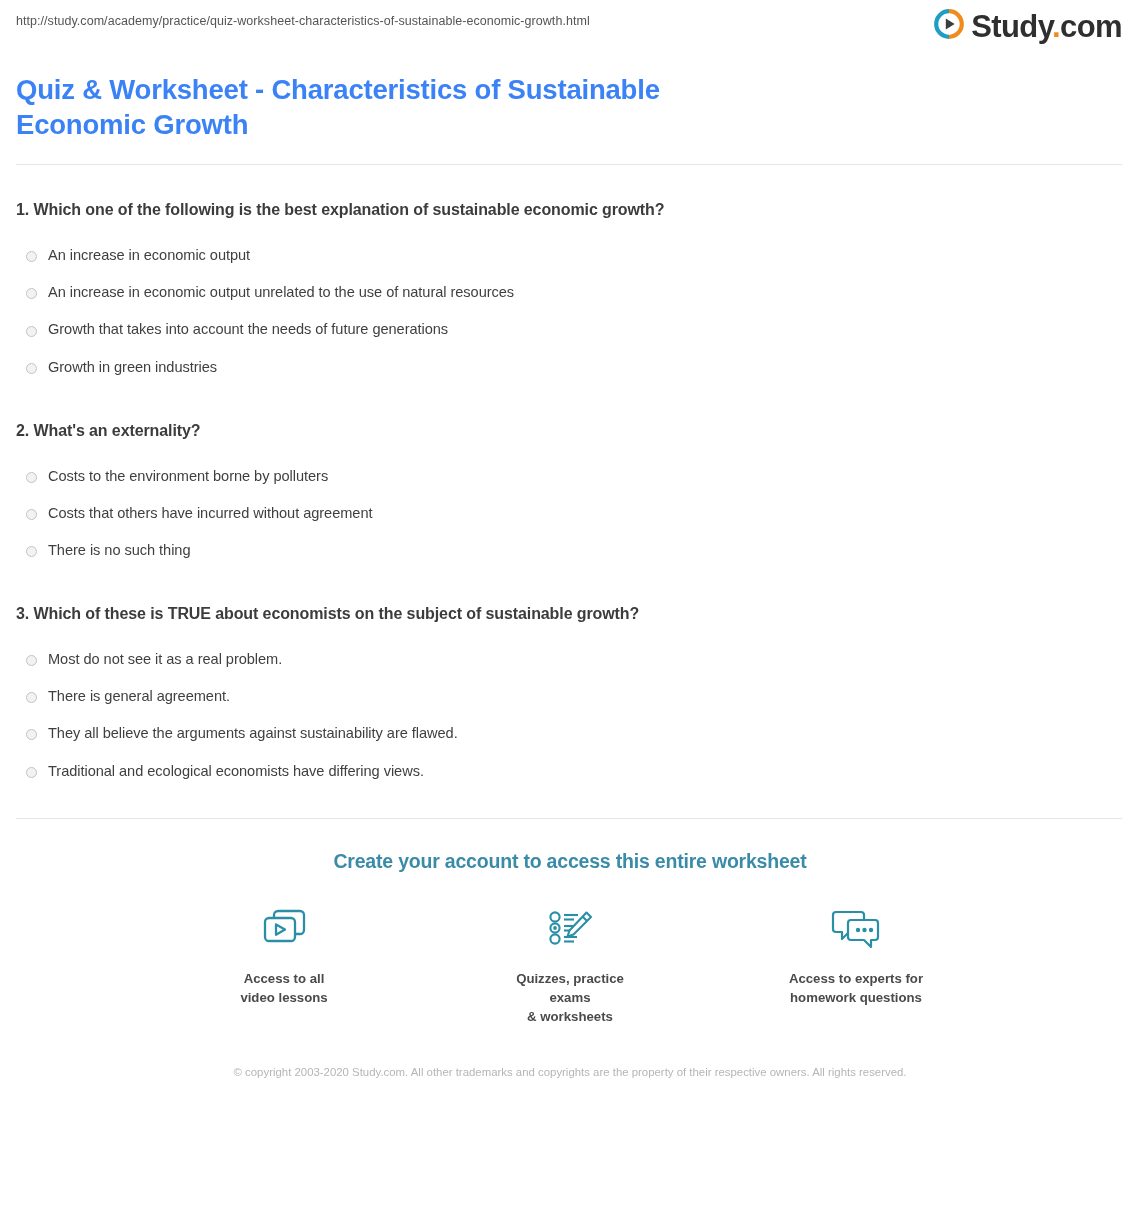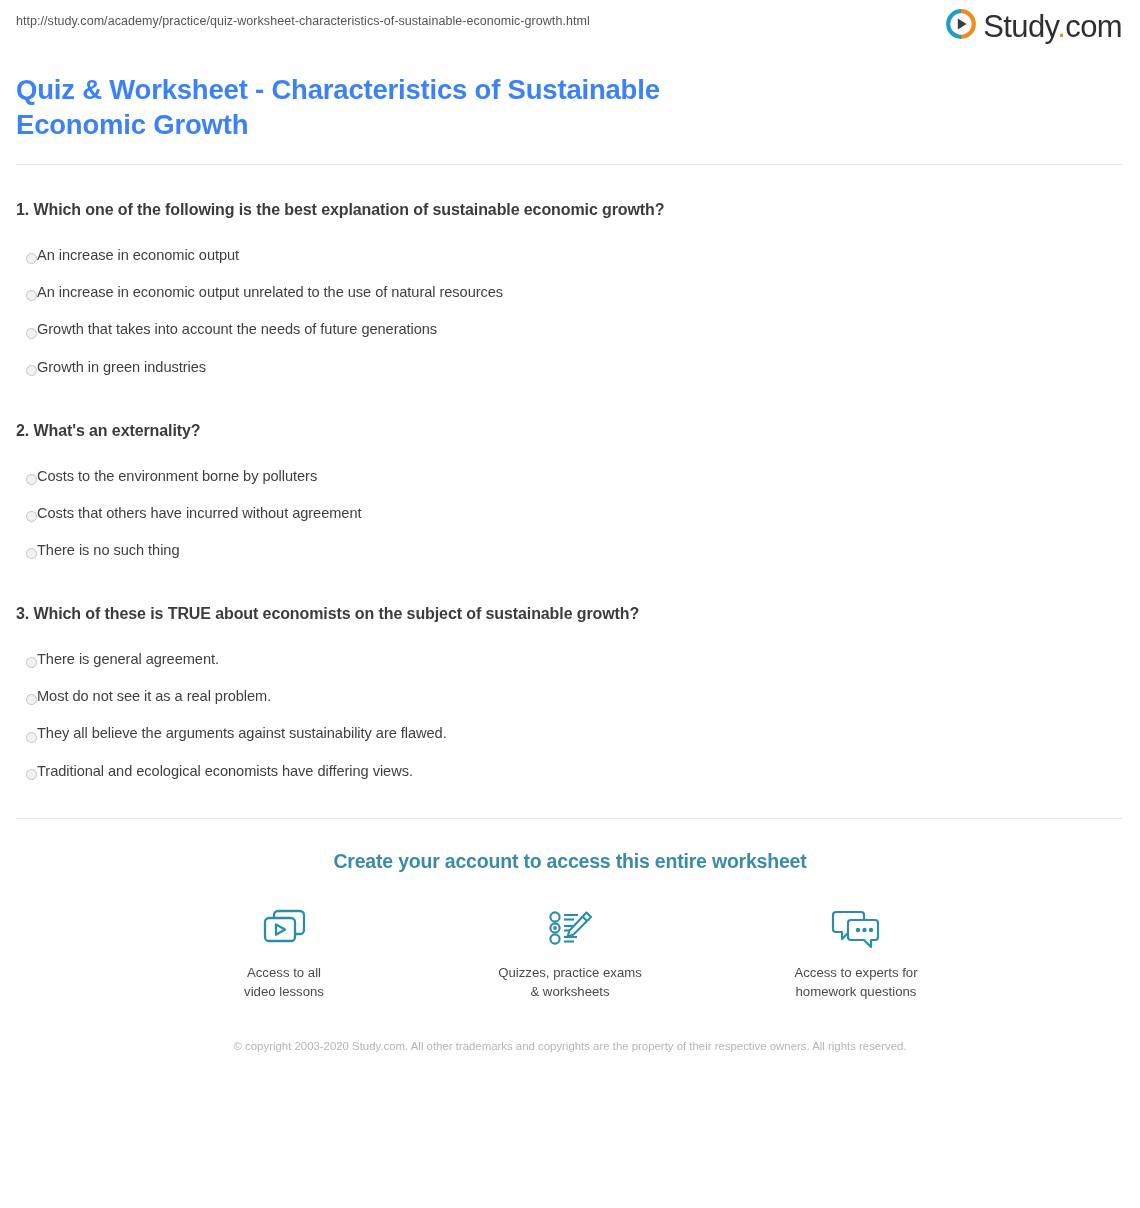--- a/index.html
+++ b/index.html
@@ -33,21 +33,21 @@
     position: absolute;
     top: 9px;
     right: 18px;
     display: flex;
     align-items: center;
     gap: 7px;
   }
   .logo-mark { display: block; }
   .logo-word {
     font-size: 31px;
-    font-weight: normal;
+    font-weight: bold;
     color: #2f2f2f;
     letter-spacing: -0.6px;
     line-height: 1;
     white-space: nowrap;
   }
   .logo-word .dot { color: #f08b1d; }
 
   
   .page-title {
     margin: 10px 0 0 0;
@@ -74,21 +74,22 @@
   .question-text {
     font-size: 16px;
     font-weight: bold;
     color: #3c3c3c;
     line-height: 1.35;
     letter-spacing: -0.1px;
   }
   .options { margin-top: 16px; }
   .option {
     display: flex;
-    align-items: flex-end;
+    align-items: center;
+    gap: 11px;
     padding: 9px 0 10px 10px;
   }
   .radio {
     flex: 0 0 auto;
     width: 11px;
     height: 11px;
     margin-top: 3px;
     border-radius: 50%;
     border: 1px solid #c4c4c4;
     background: #f2f2f2;
@@ -129,24 +130,25 @@
     width: 150px;
     text-align: center;
   }
   .feature-icon {
     height: 56px;
     display: flex;
     align-items: center;
     justify-content: center;
   }
   .feature-caption {
-    margin-top: 7px;
+    margin-top: 13px;
     font-size: 13.2px;
     line-height: 1.45;
     color: #4a4a4a;
+    font-weight: bold;
   }
 
   .copyright {
     margin: 37px auto 12px auto;
     width: 700px;
     text-align: center;
     font-size: 11.4px;
     line-height: 1.5;
     color: #b5b5b5;
   }
@@ -213,25 +215,25 @@
         <span class="option-label">There is no such thing</span>
       </div>
     </div>
   </div>
 
   <div class="question-block">
     <div class="question-text">3. Which of these is TRUE about economists on the subject of sustainable growth?</div>
     <div class="options">
       <div class="option">
         <span class="radio"></span>
+        <span class="option-label">Most do not see it as a real problem.</span>
+      </div>
+      <div class="option">
+        <span class="radio"></span>
         <span class="option-label">There is general agreement.</span>
-      </div>
-      <div class="option">
-        <span class="radio"></span>
-        <span class="option-label">Most do not see it as a real problem.</span>
       </div>
       <div class="option">
         <span class="radio"></span>
         <span class="option-label">They all believe the arguments against sustainability are flawed.</span>
       </div>
       <div class="option">
         <span class="radio"></span>
         <span class="option-label">Traditional and ecological economists have differing views.</span>
       </div>
     </div>

